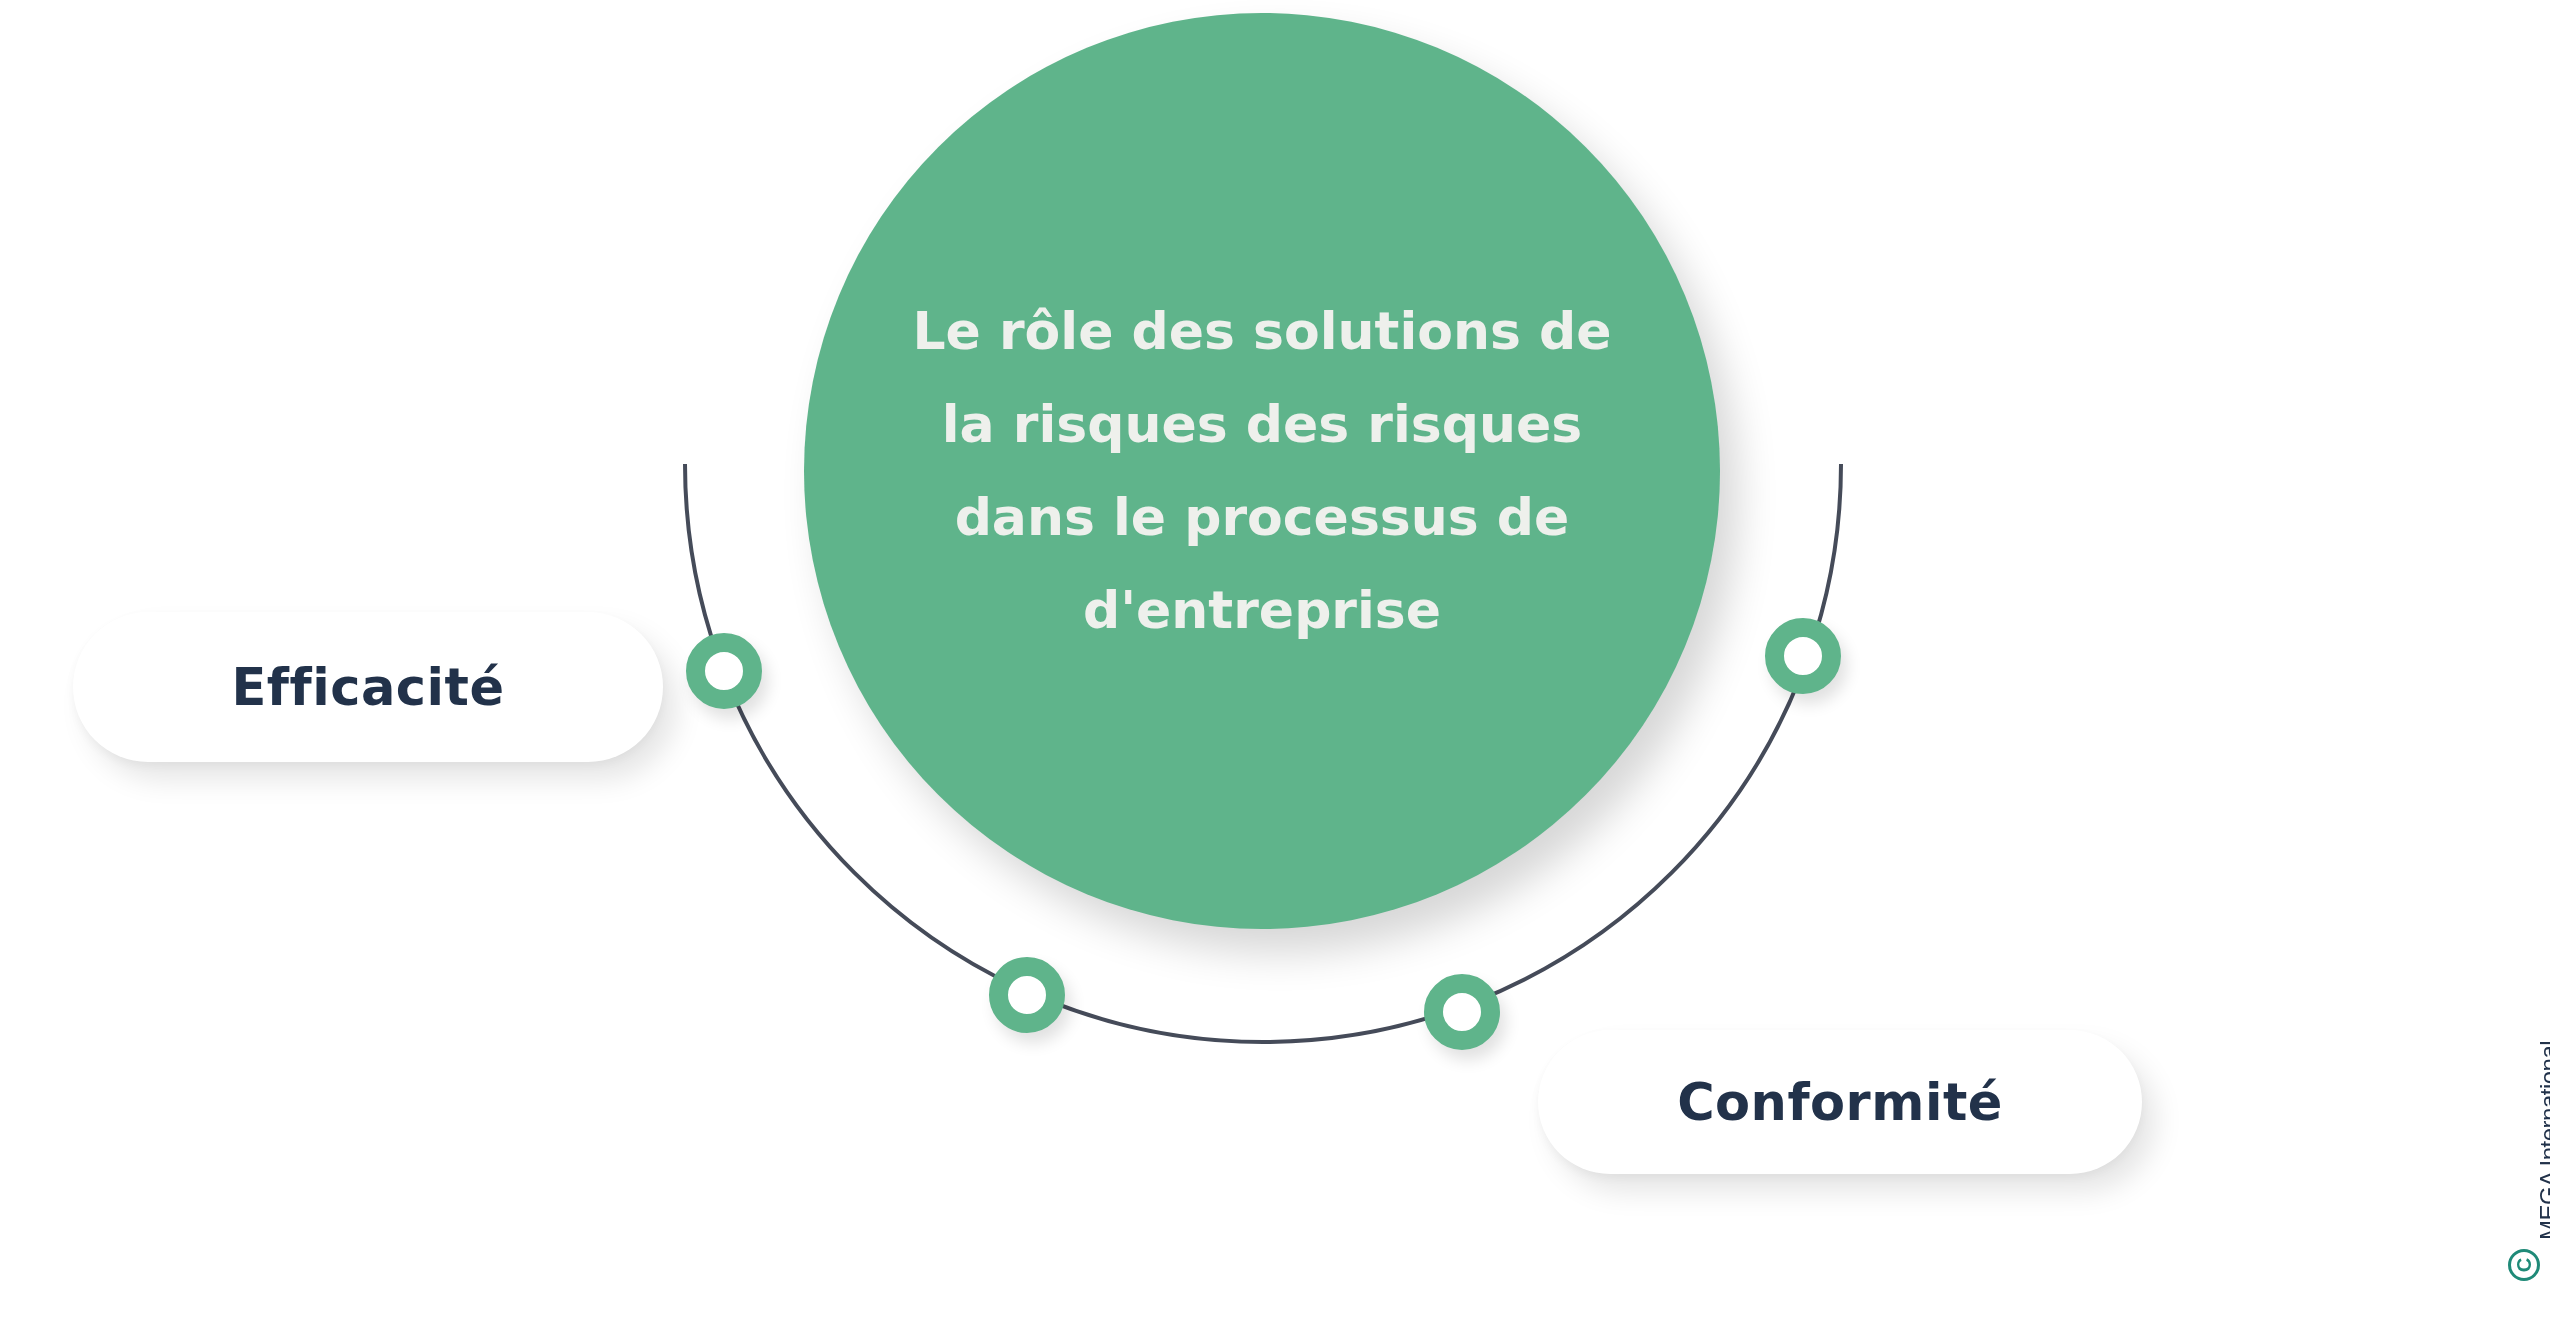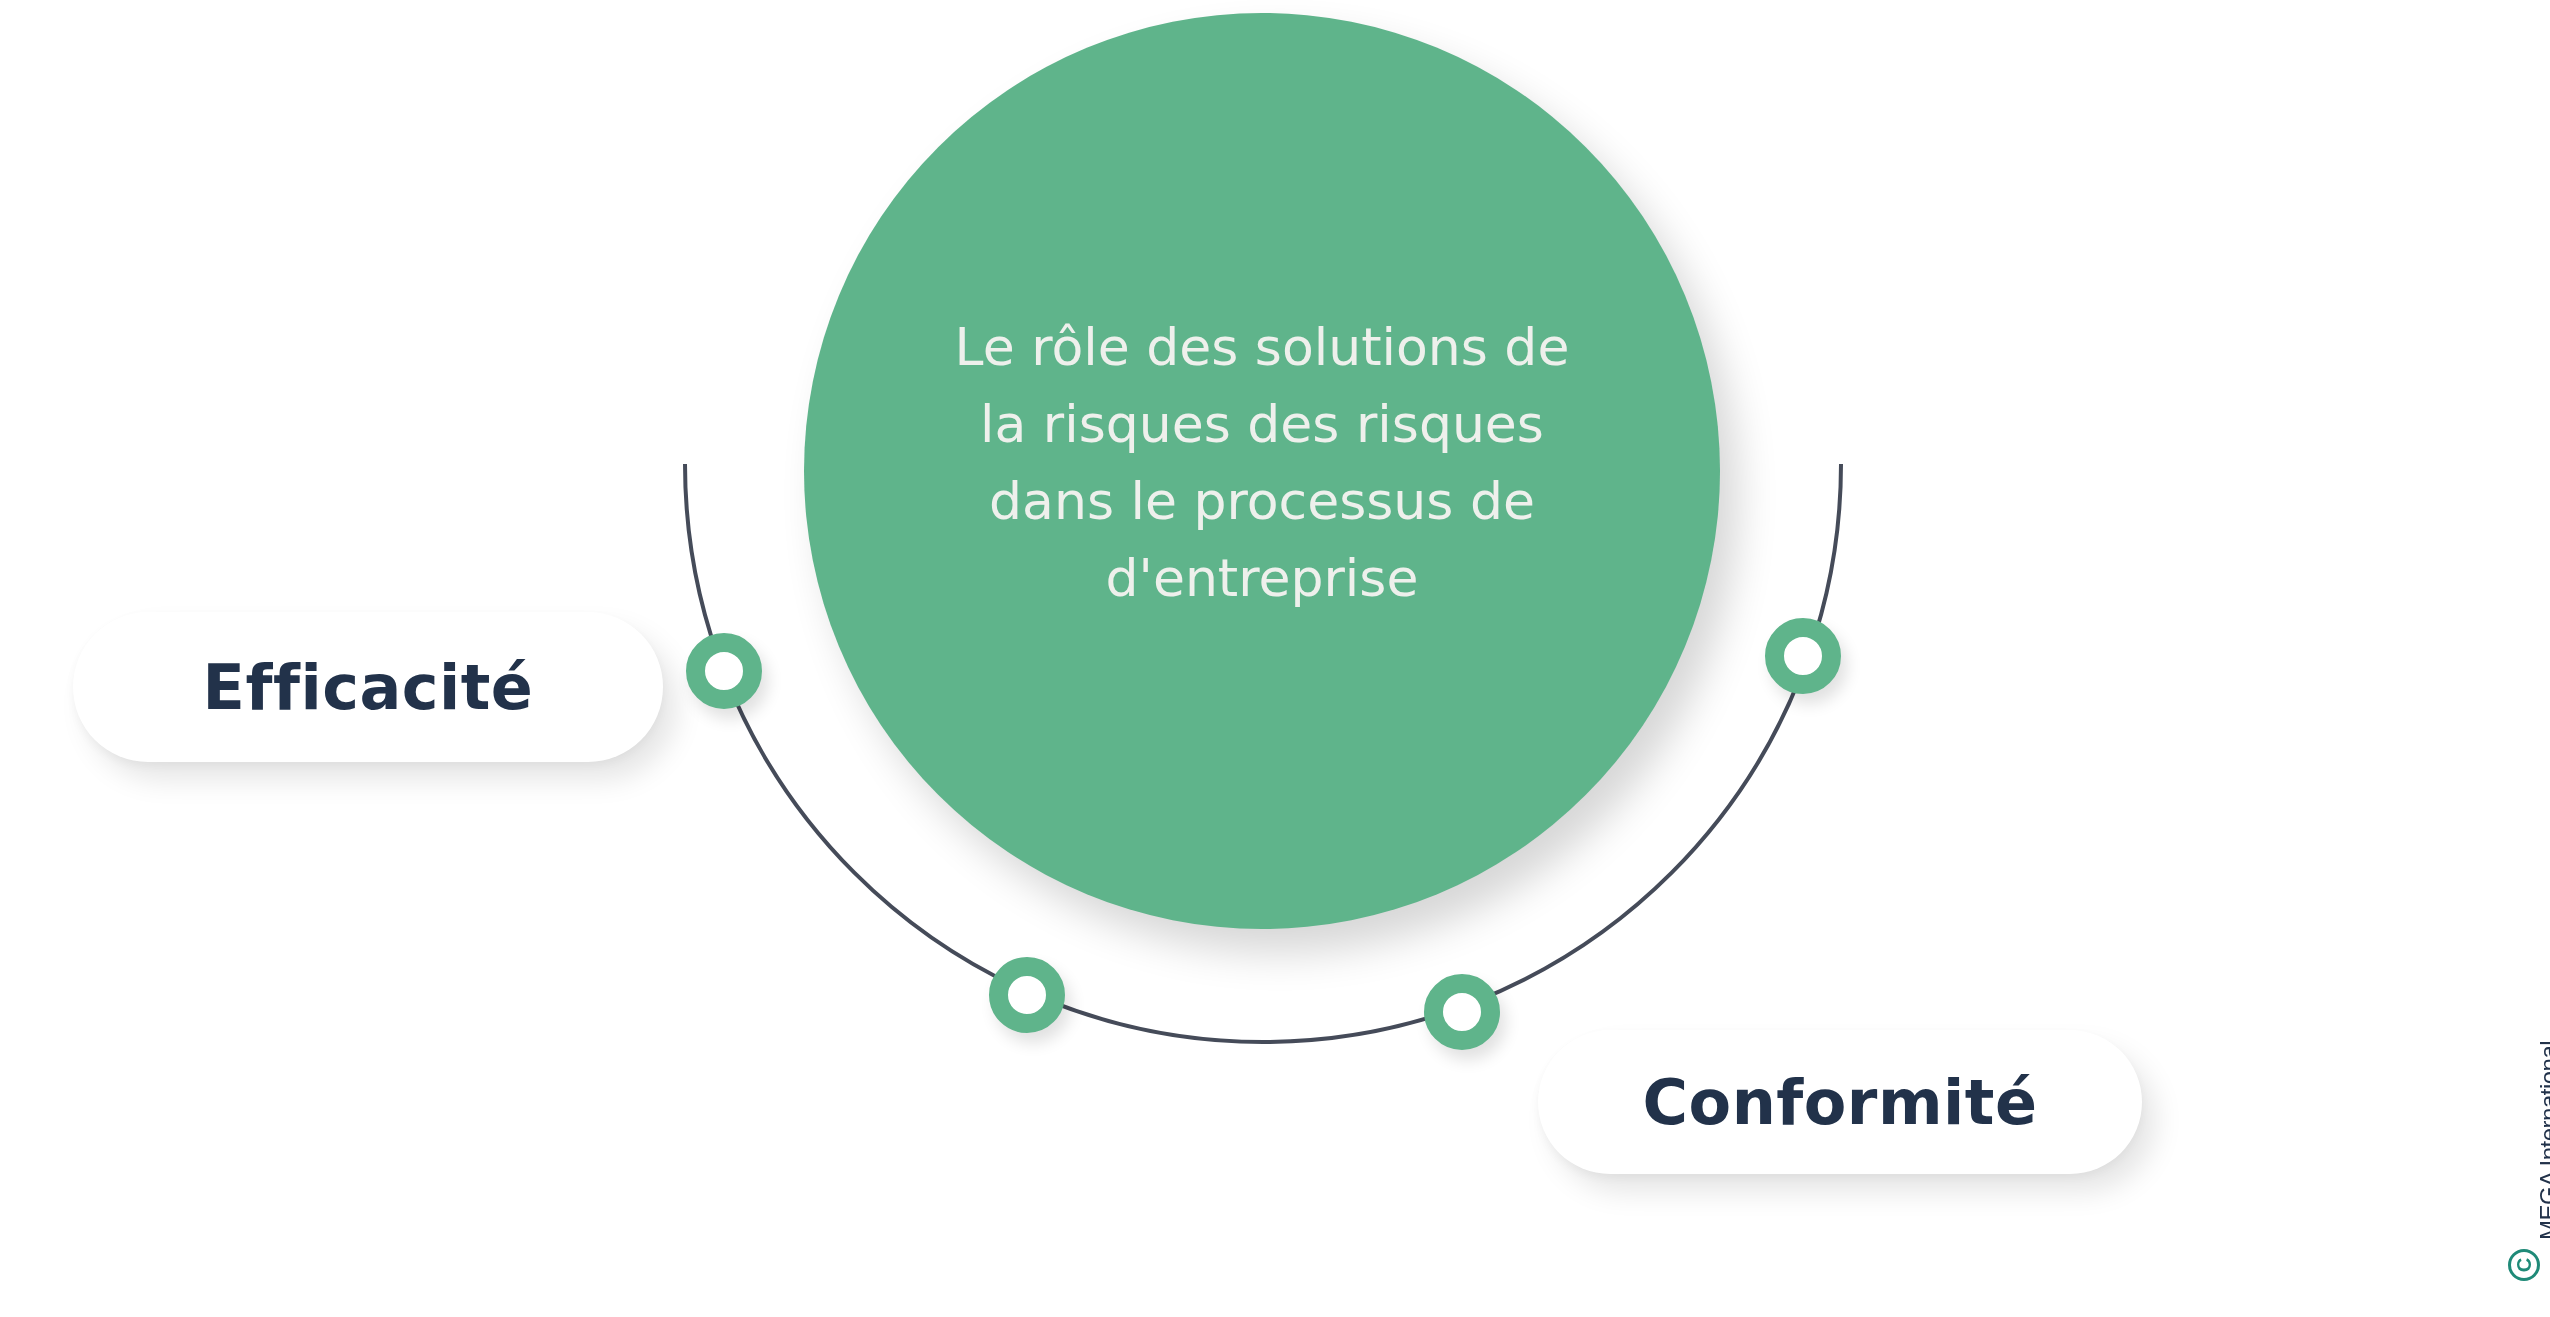--- a/index.html
+++ b/index.html
@@ -4,27 +4,27 @@
 <style>
   html, body { margin:0; padding:0; }
   body { width:2550px; height:1317px; background:#ffffff; position:relative; overflow:hidden; font-family:"DejaVu Sans","Liberation Sans",sans-serif; }
   .stage { position:absolute; left:0; top:0; width:2550px; height:1317px; }
   svg.arc { position:absolute; left:0; top:0; }
   .card {
     position:absolute; background:#ffffff; border-radius:76px;
     box-shadow: 14px 18px 28px rgba(0,0,0,0.10), 0 4px 10px rgba(0,0,0,0.04);
     display:flex; align-items:center; justify-content:center;
   }
-  .card span { font-weight:bold; font-size:62px; color:#22324a; letter-spacing:0.5px; }
+  .card span { font-weight:bold; font-size:51px; color:#22324a; letter-spacing:0.5px; }
   .hub {
     position:absolute; left:804px; top:13px; width:916px; height:916px; border-radius:50%;
     background:#5fb48b; box-shadow: 18px 24px 40px rgba(0,0,0,0.16);
     display:flex; align-items:center; justify-content:center; flex-direction:column;
   }
-  .hub .line { font-weight:normal; font-size:52px; line-height:77px; color:#eef0ec; text-align:center; white-space:nowrap; }
+  .hub .line { font-weight:bold; font-size:52px; line-height:77px; color:#eef0ec; text-align:center; white-space:nowrap;margin-top:16px; }
   .hub .lines { margin-top:-16px; }
   .node { position:absolute; width:76px; height:76px; border-radius:50%; box-sizing:border-box; border:19px solid #5fb48b; background:#ffffff; box-shadow: 6px 10px 16px rgba(0,0,0,0.12); }
   .credit-text { position:absolute; left:2535px; top:1240px; transform-origin:0 0; transform:rotate(-90deg); font-family:"Liberation Sans",sans-serif; font-size:24px; color:#22324a; white-space:nowrap; font-stretch:condensed; letter-spacing:-0.5px; }
   .copy { position:absolute; left:2508px; top:1249px; width:32px; height:32px; border:3px solid #1f8a78; border-radius:50%; box-sizing:border-box; display:flex; align-items:center; justify-content:center; color:#1f8a78; font-family:"Liberation Sans",sans-serif; font-size:20px; font-weight:bold; transform:rotate(-90deg); }
 </style>
 </head>
 <body>
 
 <div class="stage">
 

